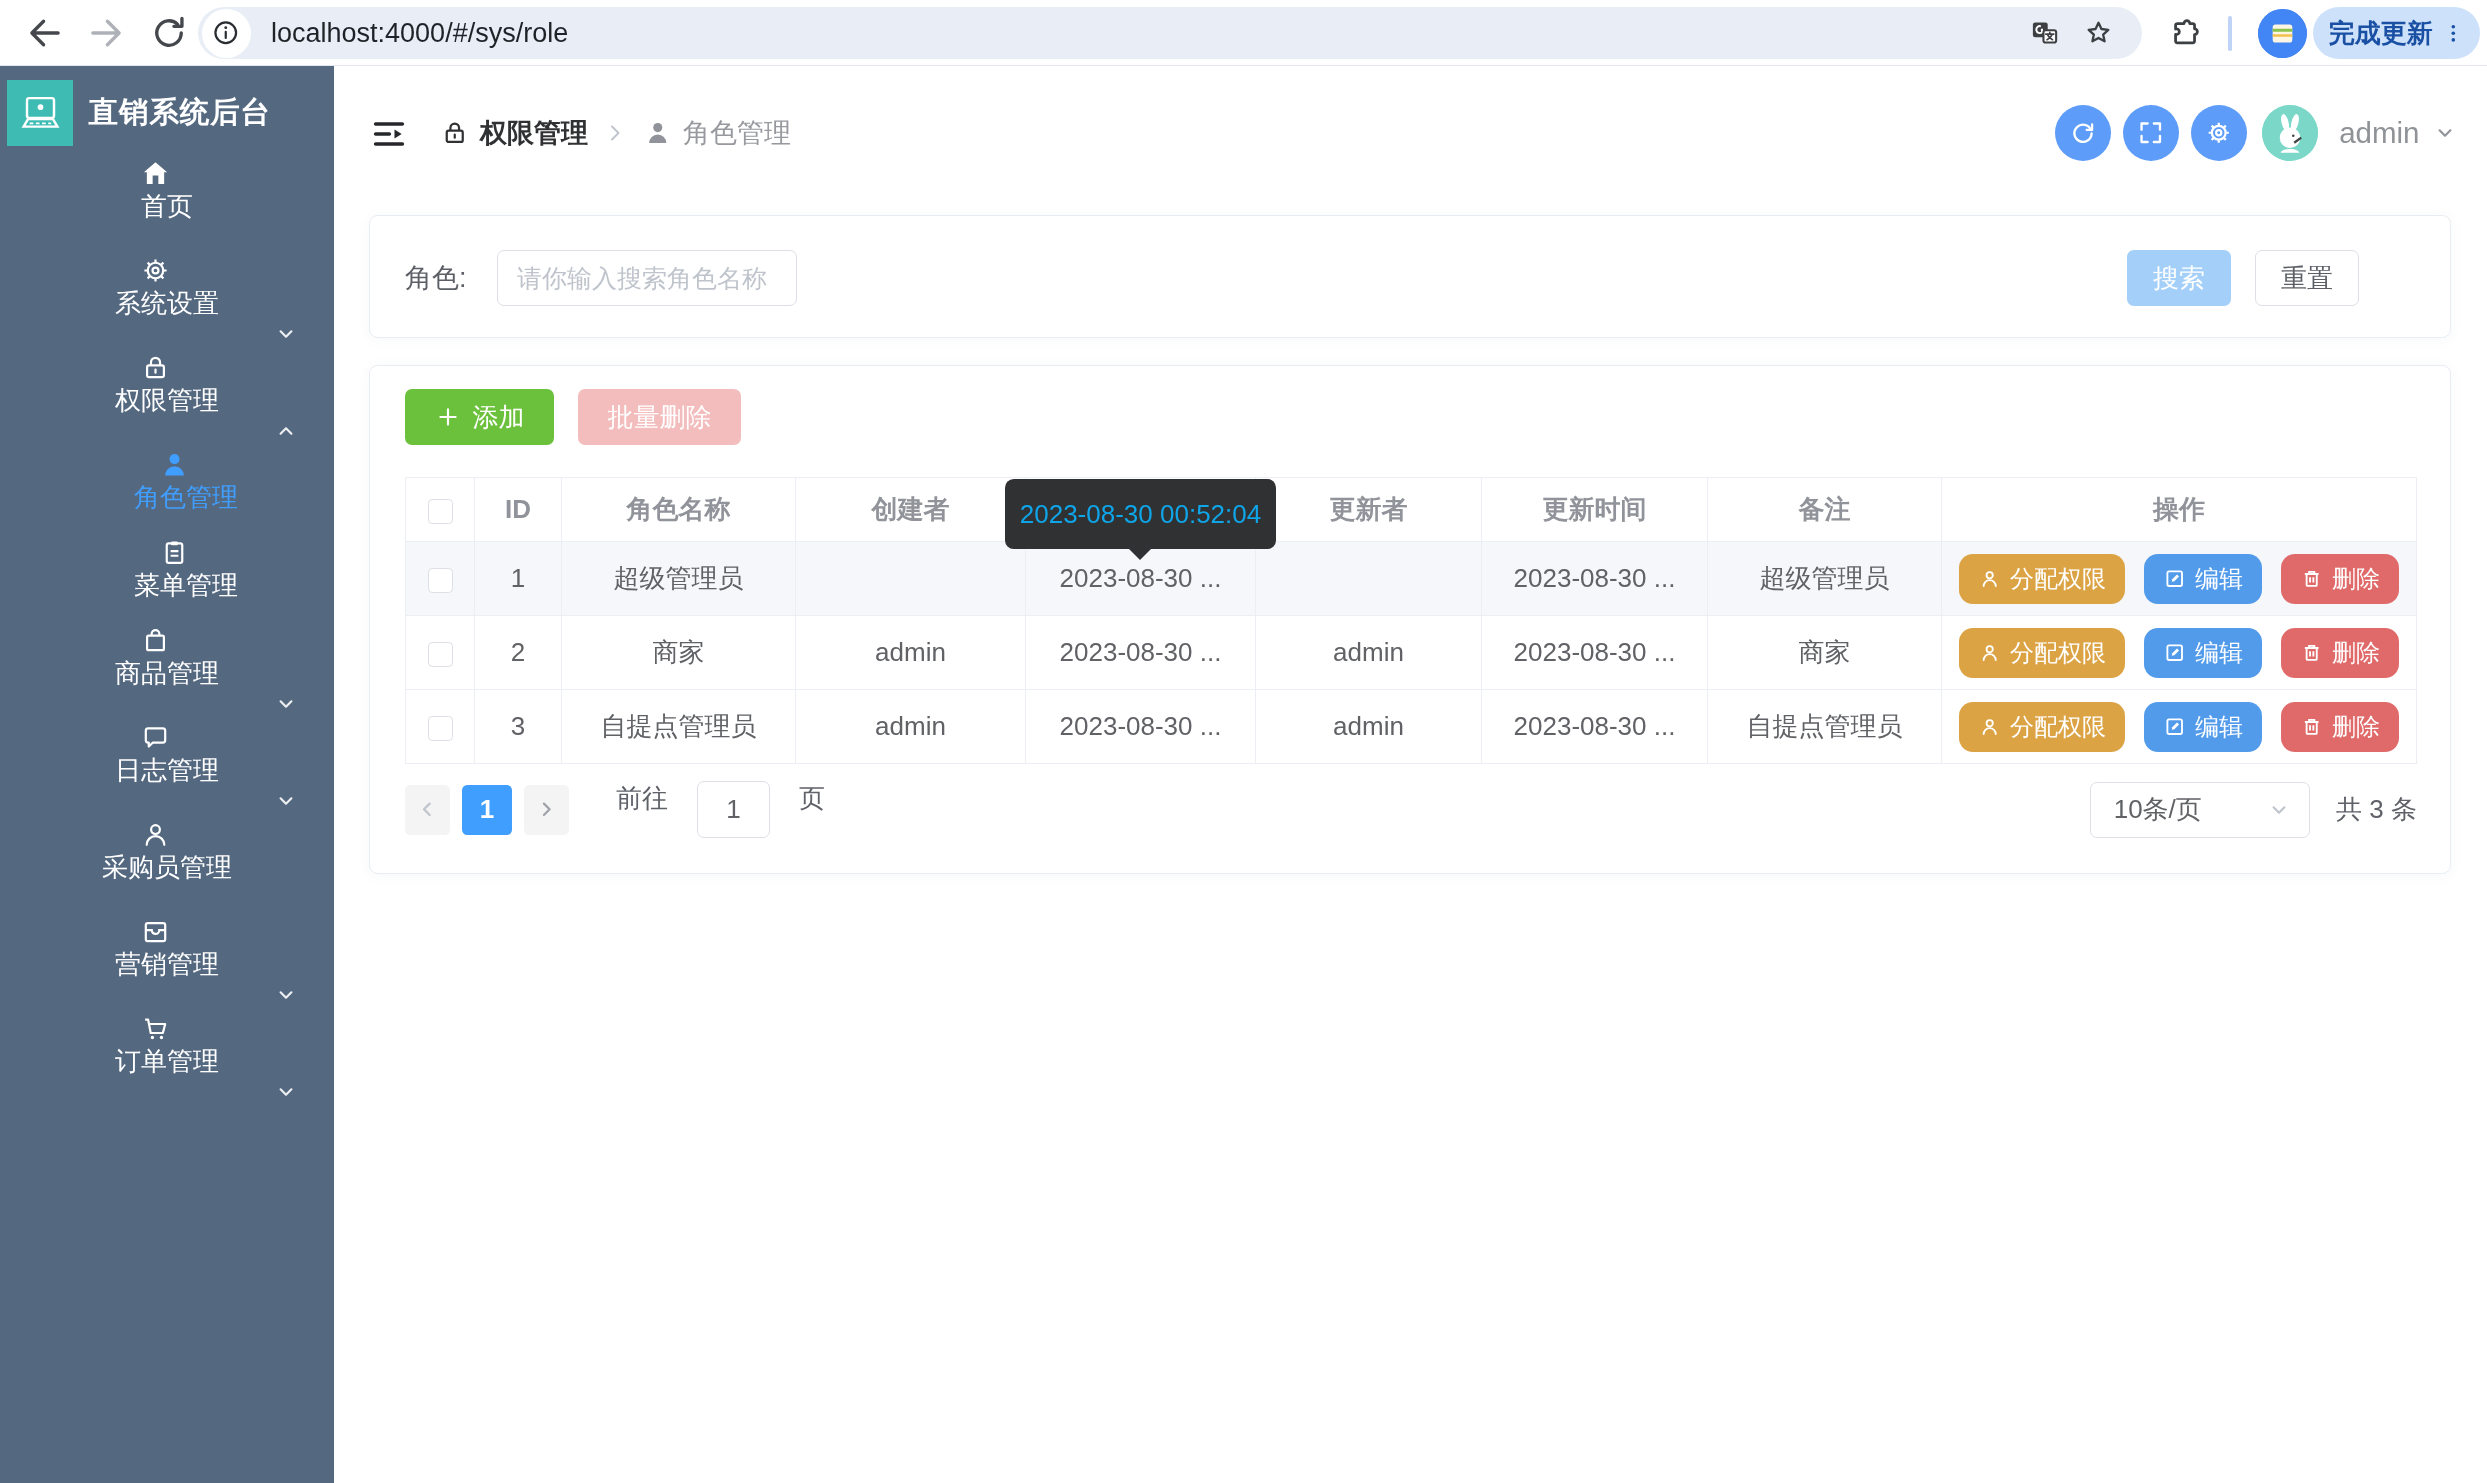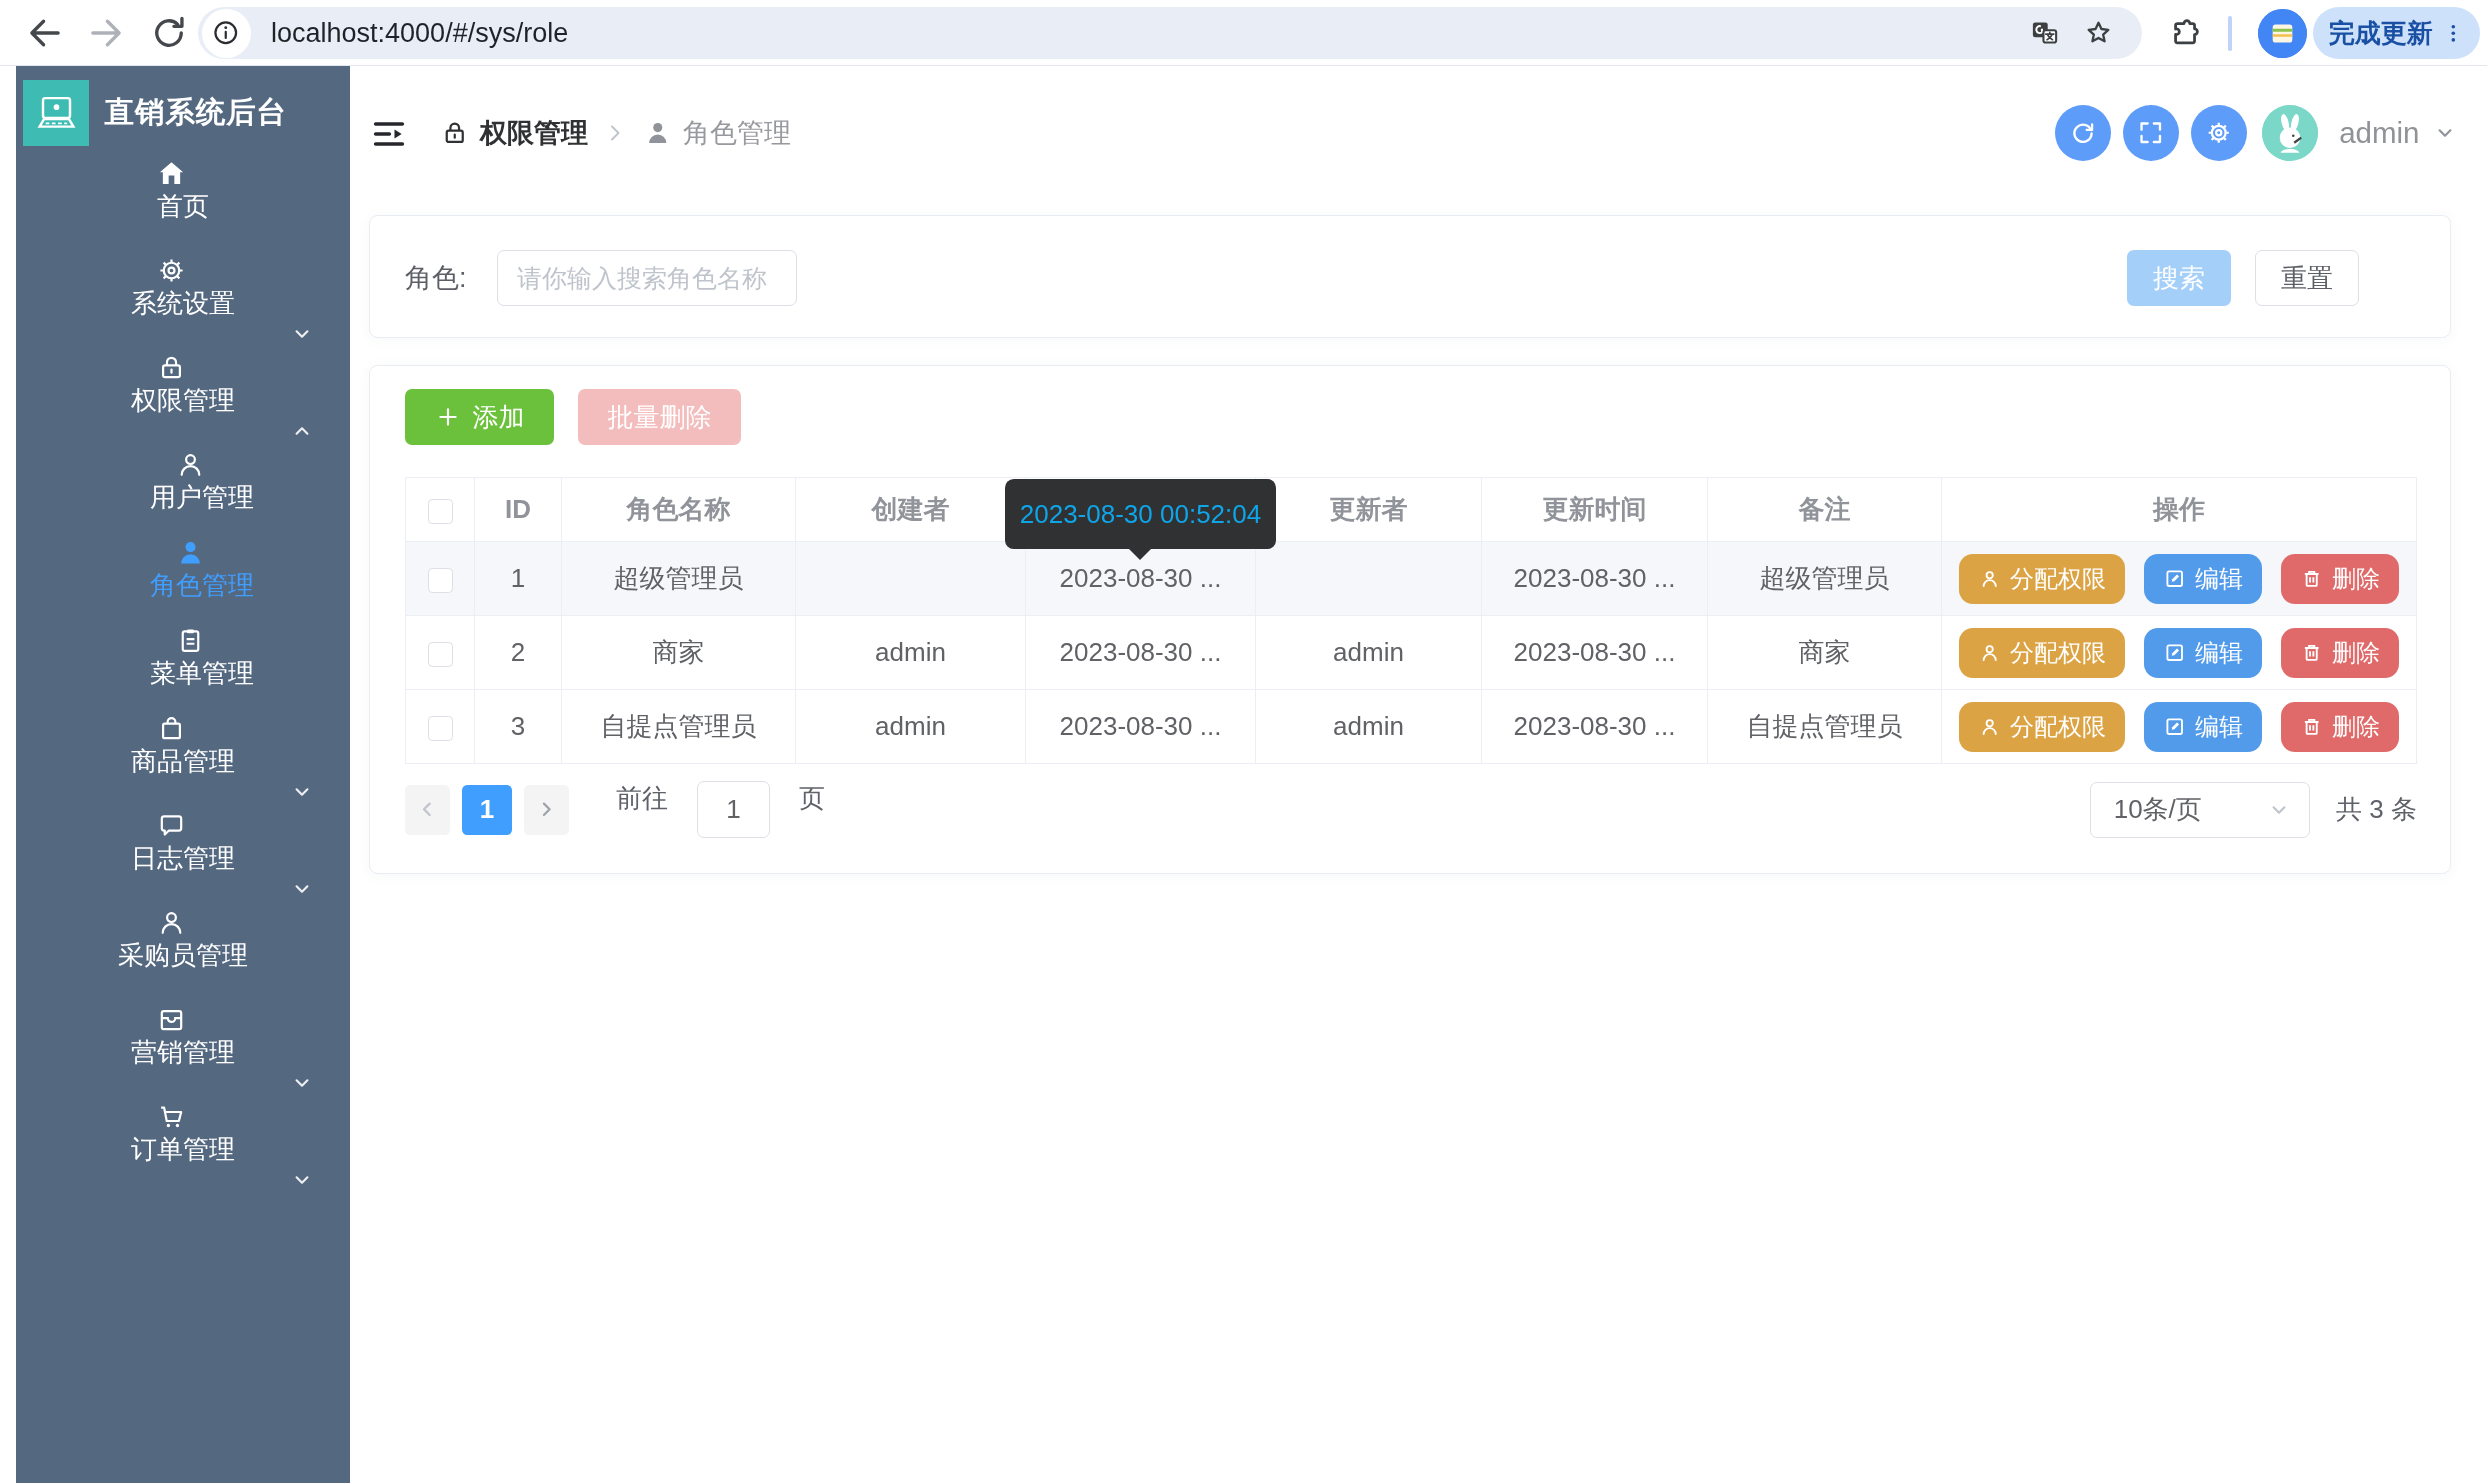--- a/index.html
+++ b/index.html
@@ -20,21 +20,21 @@
   .url-text { position:absolute; left:73px; top:0; height:52px; display:flex; align-items:center; font-size:27px; color:#1F2328; }
   .omni-ic { position:absolute; top:10.4px; width:31px; height:31px; color:#3C4043; }
   .ext-puzzle { position:absolute; left:2168px; top:15.6px; width:35px; height:35px; color:#3C4043; }
   .chrome-divider { position:absolute; left:2228px; top:15.6px; width:3.5px; height:35px; background:#BFD4F7; border-radius:1.7px; }
   .profile-avatar { position:absolute; left:2258px; top:8.7px; width:49px; height:49px; border-radius:50%; background:#4285F4; overflow:hidden; }
   .update-pill { position:absolute; left:2313px; top:7px; height:52px; width:167px; background:#CEE1FB; border-radius:26px; display:flex; align-items:center; justify-content:center; gap:8.7px; }
   .update-pill span { font-size:26px; font-weight:700; color:#1A50A4; }
   .update-pill .dots { width:22.6px; height:22.6px; color:#1A50A4; }
 
   
-  .sidebar { position:absolute; left:0; top:66px; width:334px; height:1417px; background:#546880; z-index:10;margin-left:16px; }
+  .sidebar { position:absolute; left:0; top:66px; width:334px; height:1417px; background:#546880; z-index:10; }
   .logo-row { position:absolute; left:7px; top:14px; display:flex; align-items:center; }
   .logo-sq { width:66px; height:66px; background:#3EBCB4; display:flex; align-items:center; justify-content:center; color:#fff; }
   .logo-title { margin-left:15.6px; color:#fff; font-size:29.5px; font-weight:600; letter-spacing:0.9px; }
   .menu { position:absolute; top:92px; left:0; right:0; list-style:none; }
   .menu-item { height:97px; display:flex; align-items:center; padding:0 35px; color:#FFFFFF; cursor:pointer;flex-direction:column; }
   .menu-item.sub { height:88px; padding-left:73px; }
   .menu-item .m-ic { width:31px; height:31px; margin-right:22.6px; flex:0 0 auto; }
   .menu-item .m-label { font-size:26px; }
   .menu-item .m-chev { margin-left:auto; width:26px; height:26px; color:#EDEFF2; }
   .menu-item.active { color:#409EFF; }
@@ -205,27 +205,20 @@
     <li class="menu-item">
       <svg class="m-ic" viewBox="0 0 24 24" fill="none" stroke="currentColor" stroke-width="1.7">
           <rect x="5.5" y="10.3" width="13" height="9.2" rx="1.5"></rect>
           <path d="M8.5 10.3V8a3.5 3.5 0 0 1 7 0v2.3"></path>
           <path d="M12 13.6v2.4" stroke-linecap="round"></path>
         </svg>
       <span class="m-label">权限管理</span>
       <svg class="m-chev" viewBox="0 0 24 24" fill="none" stroke="currentColor" stroke-width="2" stroke-linecap="round" stroke-linejoin="round">
           <path d="M7 14.5 12 9.5 17 14.5"></path>
         </svg>
-    </li>
-    <li class="menu-item sub">
-      <svg class="m-ic" viewBox="0 0 24 24" fill="none" stroke="currentColor" stroke-width="1.7">
-          <circle cx="12" cy="8.2" r="3.4"></circle>
-          <path d="M5.2 20a6.8 6.8 0 0 1 13.6 0" stroke-linecap="round"></path>
-        </svg>
-      <span class="m-label">用户管理</span>
     </li>
     <li class="menu-item sub active">
       <svg class="m-ic" viewBox="0 0 24 24" fill="currentColor">
           <circle cx="12" cy="7.8" r="3.9"></circle>
           <path d="M4.7 20.6a7.3 7.3 0 0 1 14.6 0Z"></path>
         </svg>
       <span class="m-label">角色管理</span>
     </li>
     <li class="menu-item sub">
       <svg class="m-ic" viewBox="0 0 24 24" fill="none" stroke="currentColor" stroke-width="1.7">

